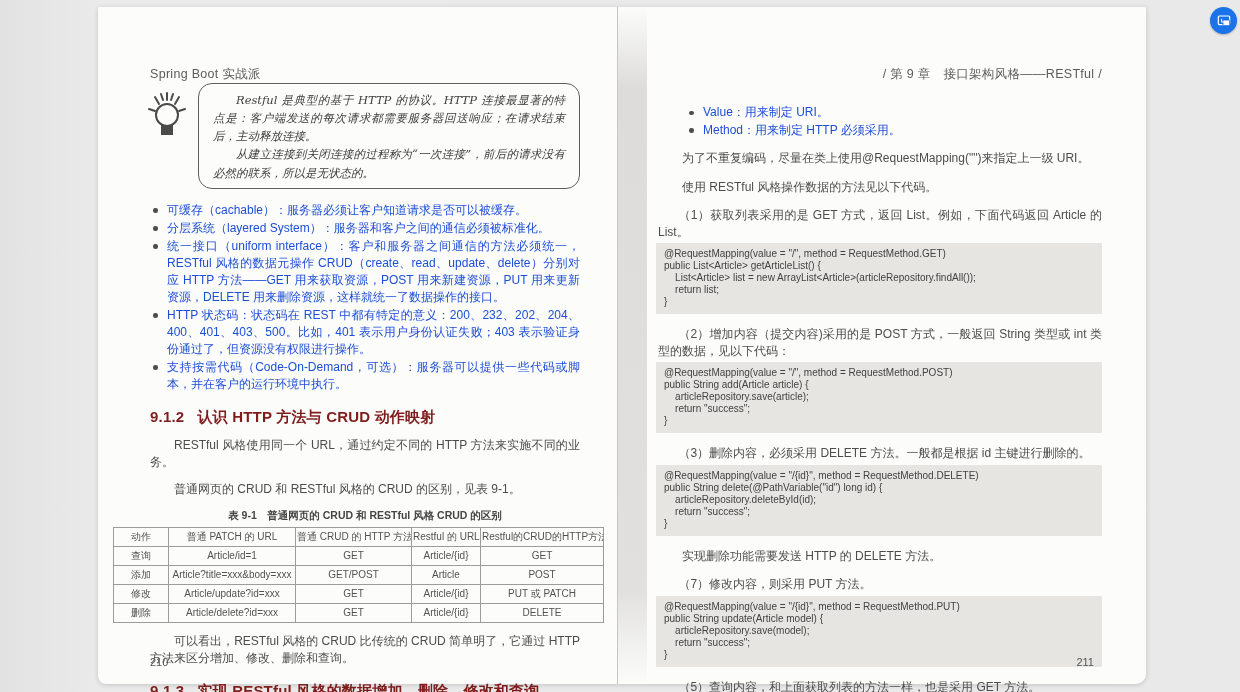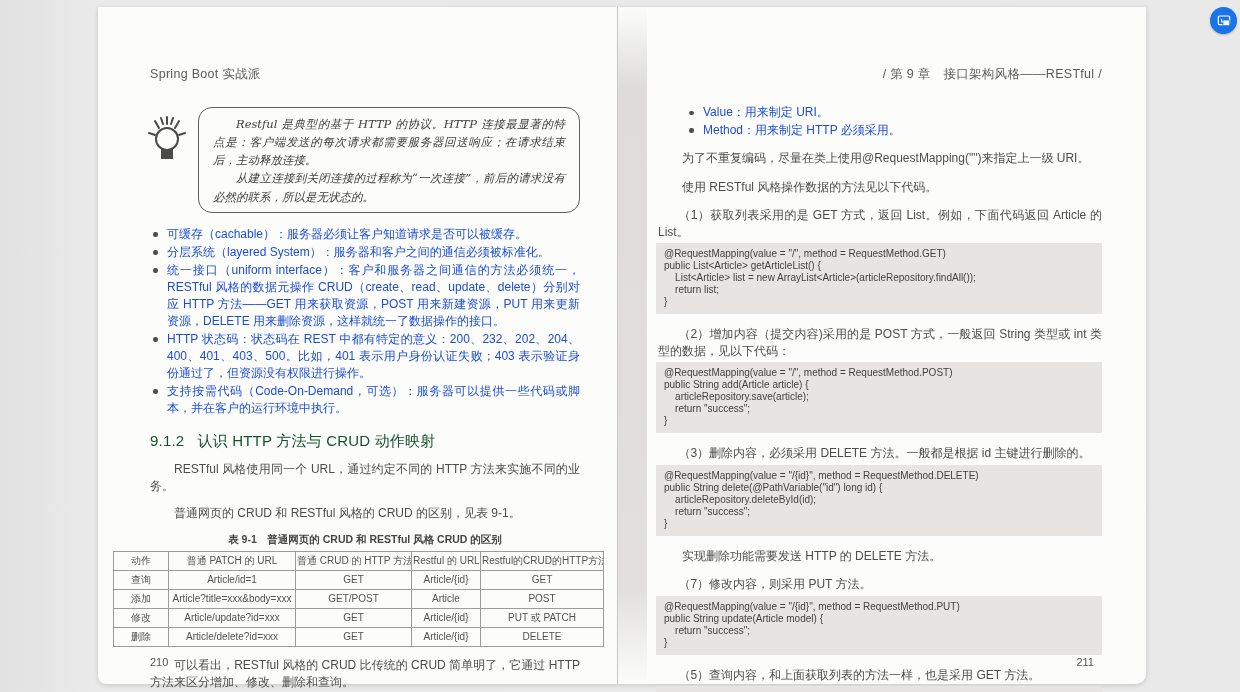--- a/index.html
+++ b/index.html
@@ -27,21 +27,21 @@
       rgba(213,212,210,.7) 86%, rgba(214,214,214,0) 100%);
   }
   .pg { position:absolute; top:0; height:100%; }
   .pg.left  { left:0;   width:519px; padding:0 37px 0 52px; }
   .pg.right { left:550px; width:498px; padding:0 44px 0 10px; }
 
   .runhead { padding-top:59px; font-size:12.5px; color:#5c5c5c; letter-spacing:.3px; }
   .runhead.right { text-align:right; }
 
   
-  .tiprow { display:flex; align-items:flex-start; margin-top:24px; }
+  .tiprow { display:flex; align-items:flex-start; }
   .bulb { flex:0 0 auto; margin:2px 6px 0 -8px; }
   .tipbox {
     flex:1; border:1.3px solid #5e5e5e; border-radius:14px;
     padding:7px 14px 6px; color:#3e3e3e;
     font-family:"DejaVu Serif", serif; font-style:italic;
     font-size:11.5px; line-height:1.58;
   }
   .tipbox p { text-indent:2em; text-align:justify; }
 
   
@@ -50,21 +50,21 @@
     position:relative; padding-left:17px; font-size:12px; line-height:17px;
     text-align:justify; margin-bottom:1px; color:#1d4ed8;
   }
   .bullets li::before {
     content:""; position:absolute; left:3px; top:6.5px;
     width:4.5px; height:4.5px; border-radius:50%; background:#4d4d4d;
   }
   .bullets.rb { margin-top:21px; padding-left:28px; }
   .bullets.rb li { line-height:16.5px; }
 
-  h2.sec { margin-top:15px; font-size:15px; font-weight:normal; color:#14532d; letter-spacing:.2px; }
+  h2.sec { margin-top:15px; font-size:15px; font-weight:bold; color:#7f1d1d; letter-spacing:.2px; }
   h2.sec .num { margin-right:13px; }
   p.body {
     font-size:12px; line-height:17px; text-indent:2em;
     text-align:justify; margin-top:10px; color:#4d4d4d;
   }
   .pg.right p.body { margin-top:12px; line-height:16.5px; }
   p.item { text-indent:1.7em; }
 
   
   .tcap { margin:11px 0 4px; text-align:center; font-size:10.5px; font-weight:bold; color:#454545; }
@@ -229,20 +229,21 @@
         <div class="cl">    articleRepository.deleteById(id);</div>
         <div class="cl">    return "success";</div>
         <div class="cl">}</div>
       </div>
       <p class="body">实现删除功能需要发送 HTTP 的 DELETE 方法。</p>
 
       <p class="body item">（7）修改内容，则采用 PUT 方法。</p>
       <div class="code">
         <div class="cl">@RequestMapping(value = "/{id}", method = RequestMethod.PUT)</div>
         <div class="cl">public String update(Article model) {</div>
+        <div class="cl">    articleRepository.save(model);</div>
         <div class="cl">    return "success";</div>
         <div class="cl">}</div>
       </div>
 
       <p class="body item">（5）查询内容，和上面获取列表的方法一样，也是采用 GET 方法。</p>
       <div class="code">
         <div class="cl">@RequestMapping(value = "/{id}", method = RequestMethod.GET)</div>
 
       </div>
 

